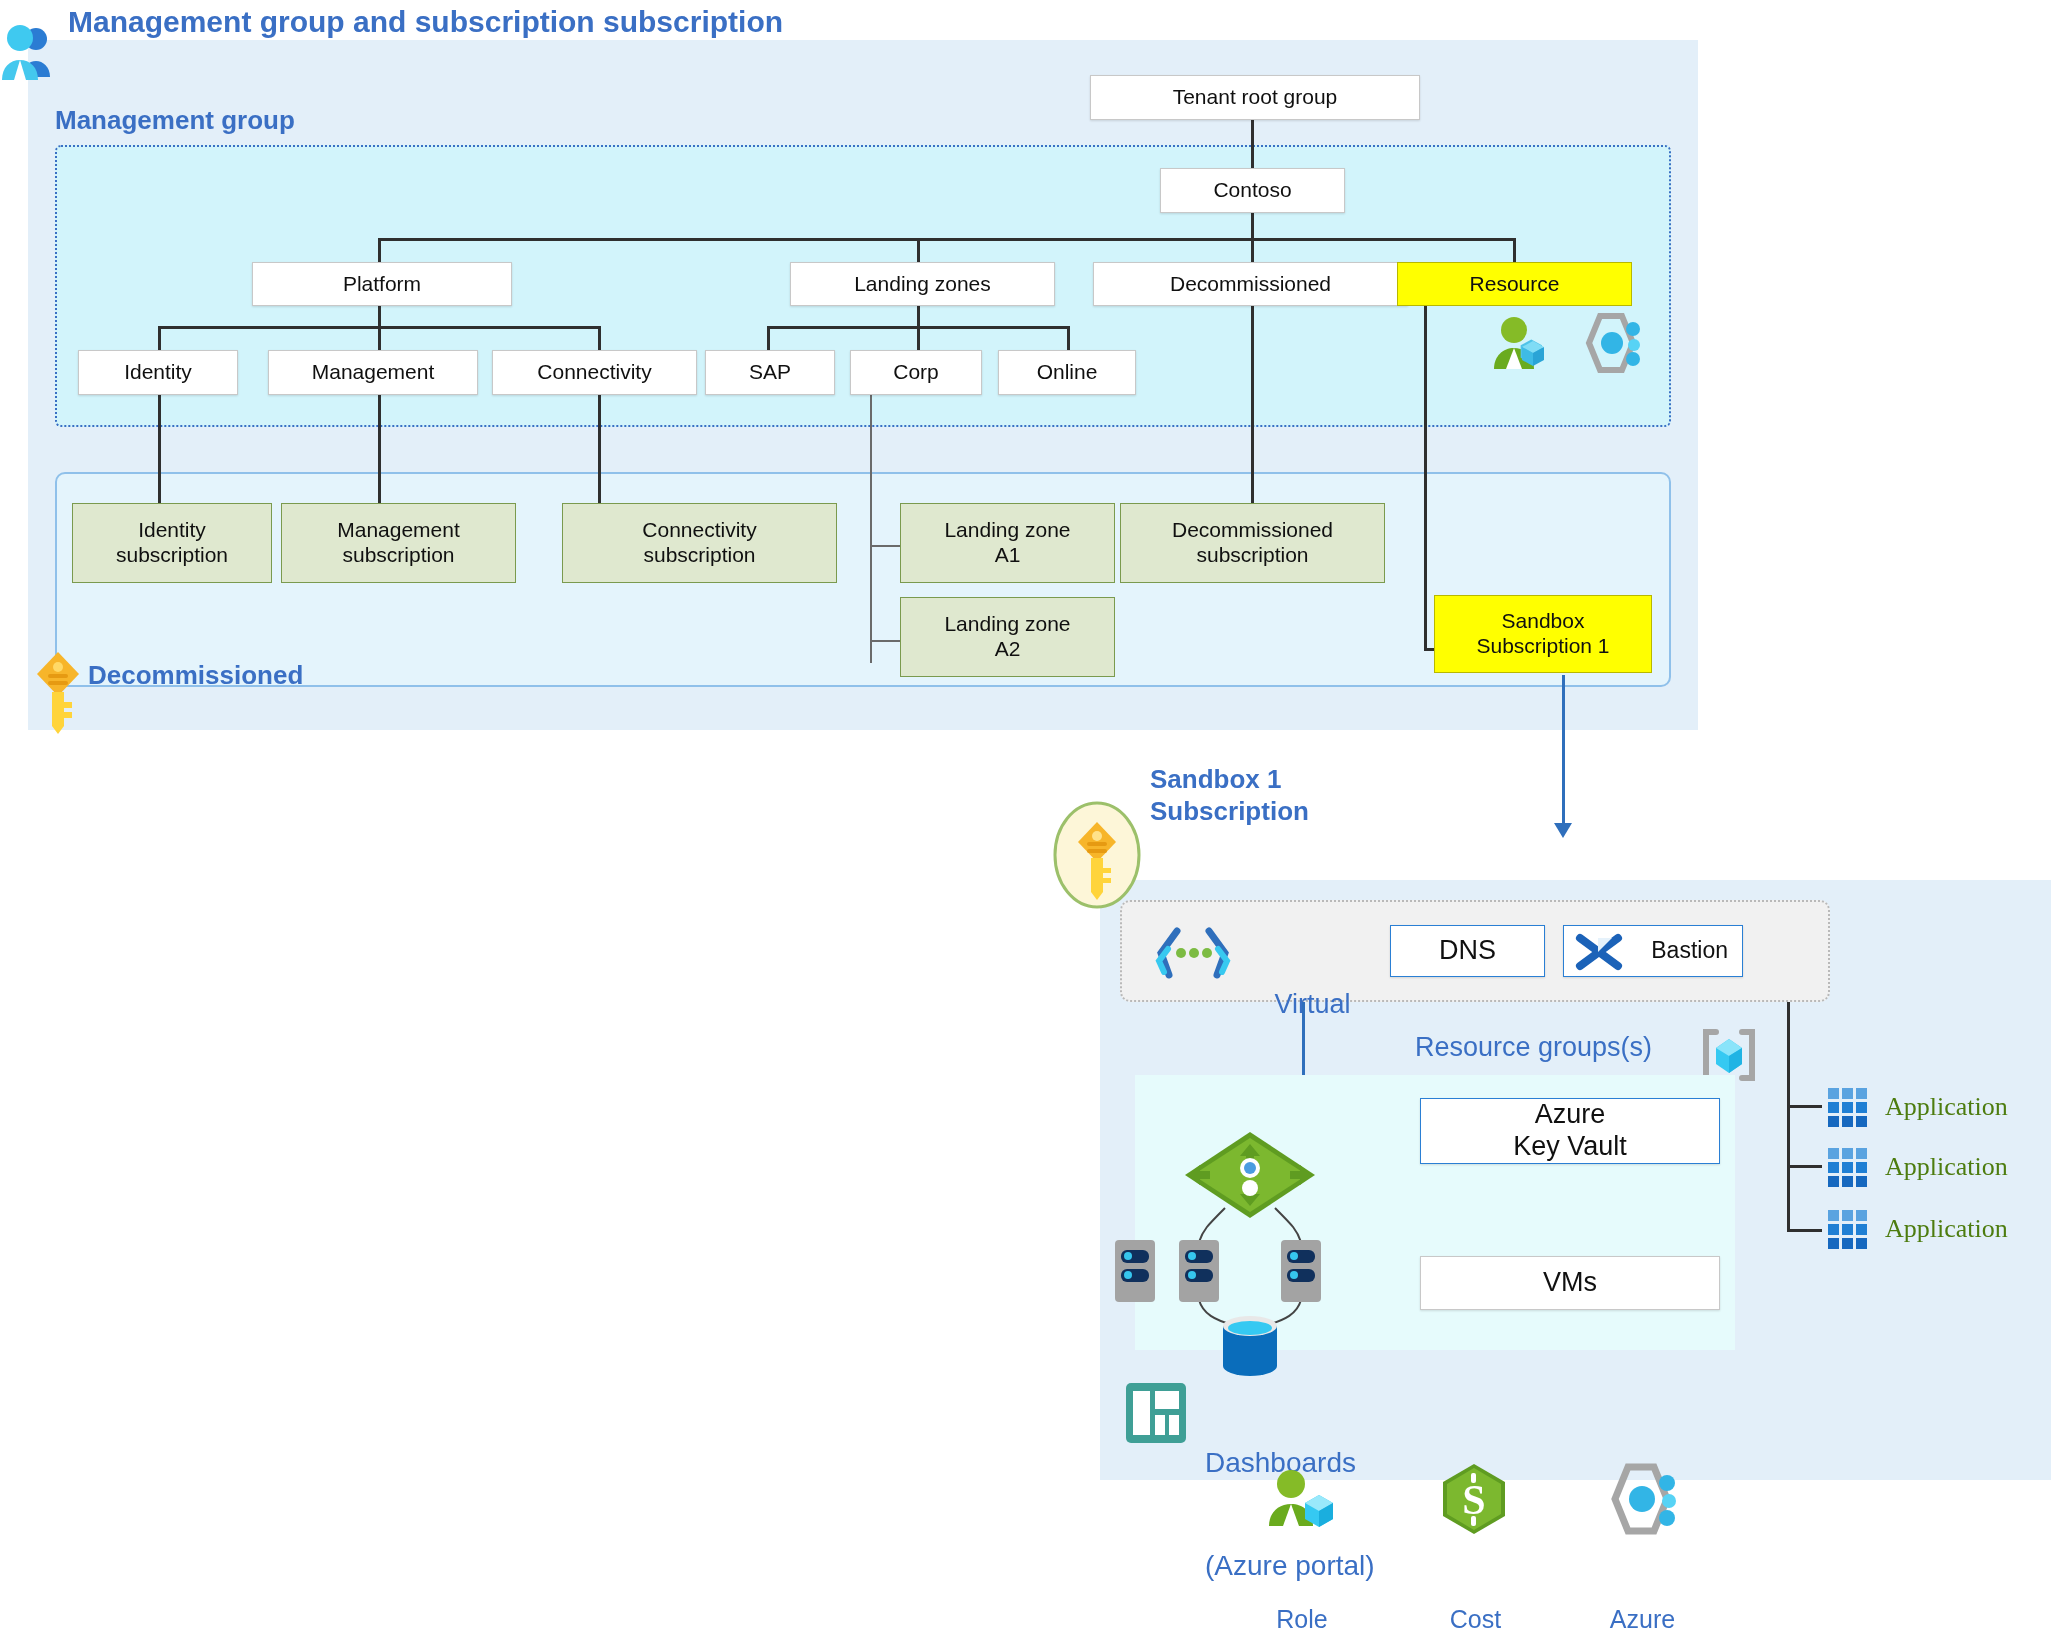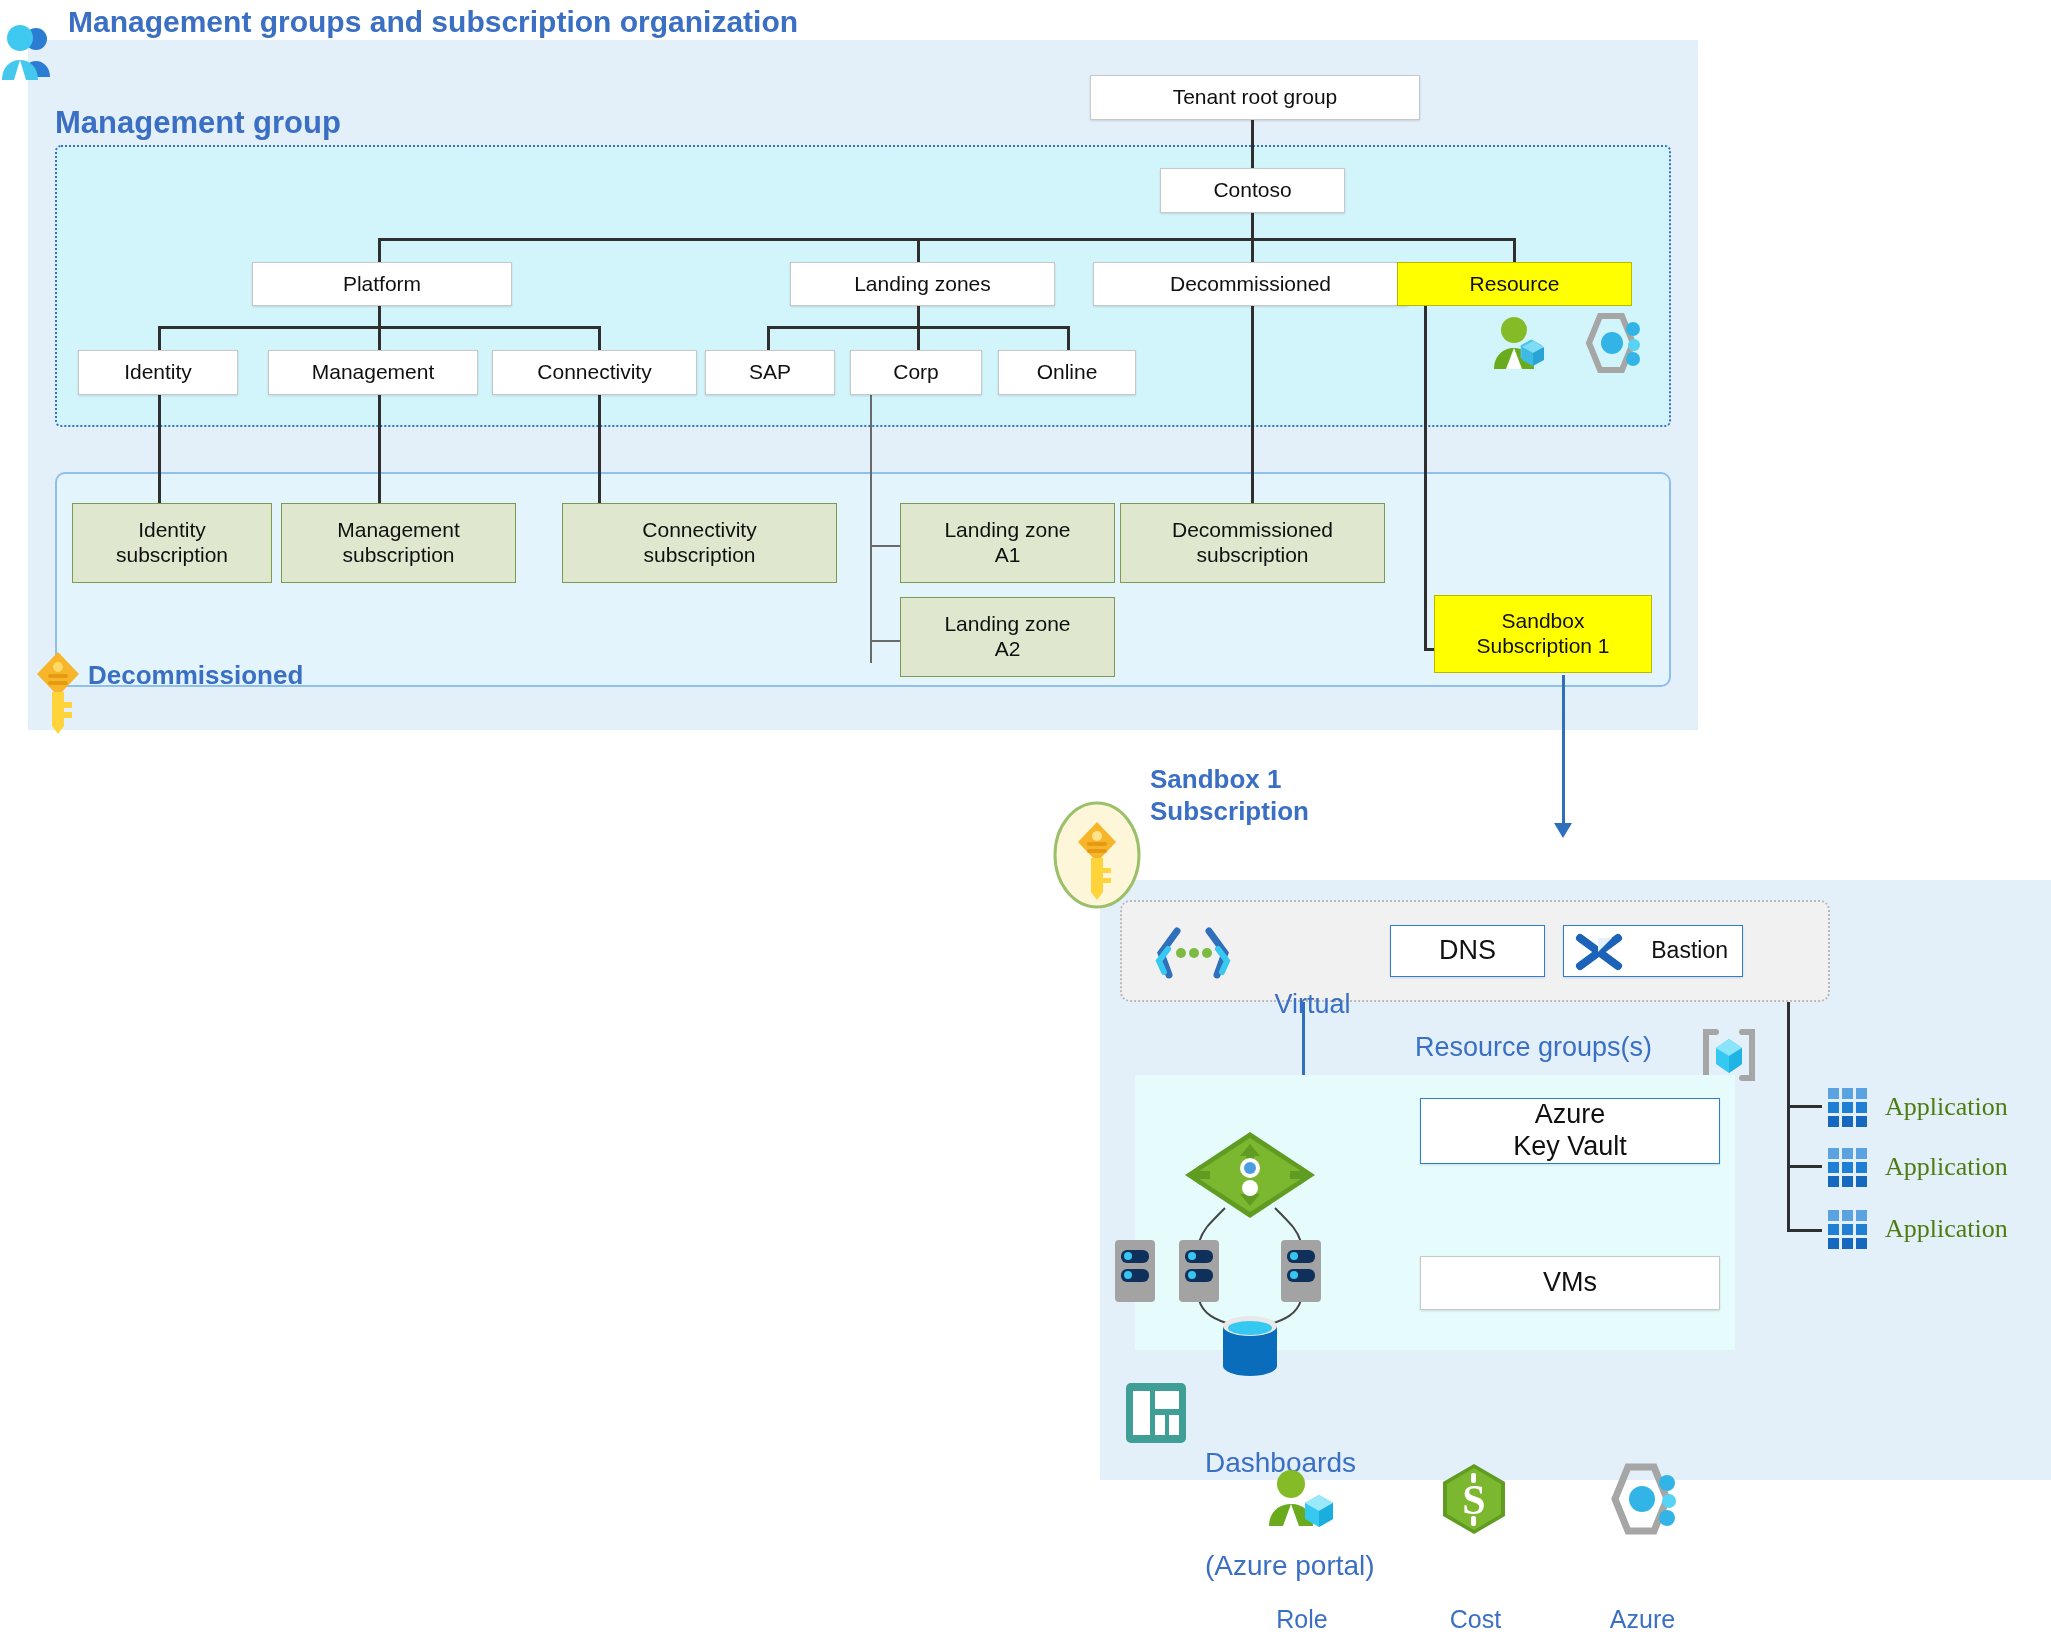--- a/index.html
+++ b/index.html
@@ -62,21 +62,21 @@
 
   
   .hdr {
     position: absolute;
     color: #3a6fc4;
     font-weight: bold;
     white-space: pre;
     font-family: "Liberation Sans", sans-serif;
   }
   .hdr-main { left: 68px; top: 5px; font-size: 30px; }
-  .hdr-mg   { left: 55px; top: 105px; font-size: 31px; }
+  .hdr-mg   { left: 55px; top: 105px; font-size: 26px; }
   .hdr-subs { left: 88px; top: 660px; font-size: 26px; }
   .hdr-sandbox {
     position: absolute;
     left: 1150px; top: 764px;
     font-size: 26px; font-weight: bold; color: #3a6fc4;
     line-height: 1.22;
   }
 
   
   .node {
@@ -156,21 +156,21 @@
   <div class="icon" style="left:0px; top:22px;">
     <svg width="58" height="62" viewBox="0 0 58 62">
       <circle cx="36" cy="17" r="11" fill="#2b7cd3"></circle>
       <path d="M22 55c0-10 7-16 14-16s14 6 14 16z" fill="#2b7cd3"></path>
       <circle cx="20" cy="16" r="13" fill="#3fc9f0"></circle>
       <path d="M2 58c0-13 8-20 18-20s18 7 18 20z" fill="#44c8ee"></path>
       <path d="M20 38l-6 20h12l-6-20z" fill="#ffffff"></path>
     </svg>
   </div>
 
-  <div class="hdr hdr-main">Management groups and subscription organization</div>
+  <div class="hdr hdr-main">Management group and subscription subscription</div>
 
   <div class="panel-mg"></div>
   <div class="hdr hdr-mg">Management group</div>
 
   <div class="panel-subs"></div>
   <div class="hdr hdr-subs">Decommissioned</div>
   <div class="icon" style="left:35px; top:650px;">
     <svg width="46" height="80" viewBox="0 0 46 80">
       <path d="M23 2 L44 24 L23 46 L2 24 Z" fill="#f7b52a"></path>
       <circle cx="23" cy="17" r="5" fill="#ffd966"></circle>

